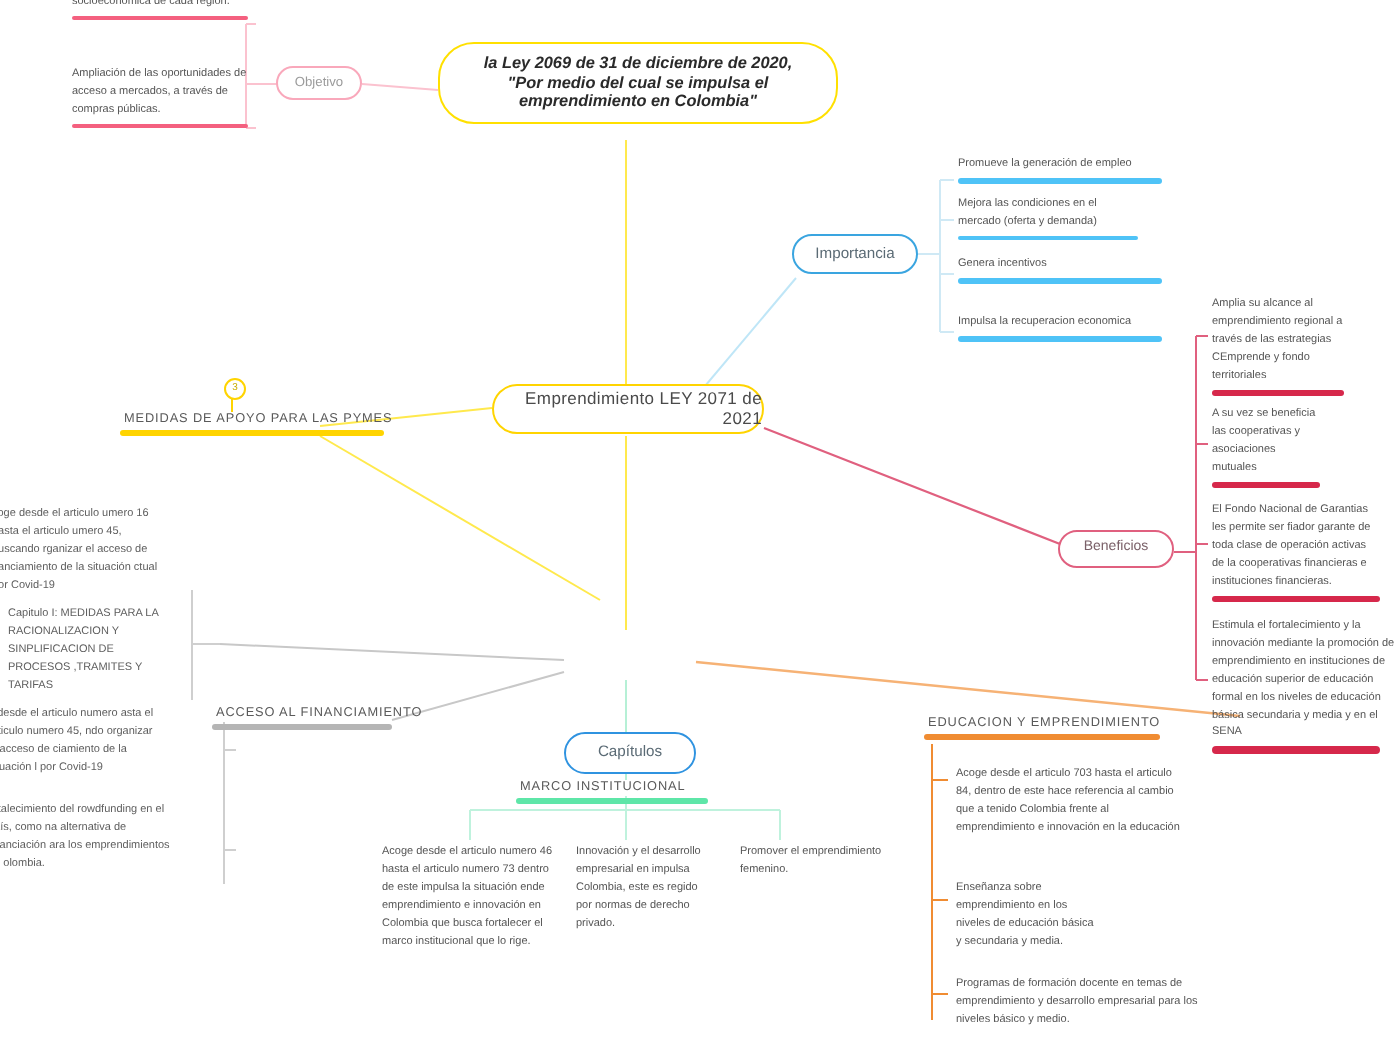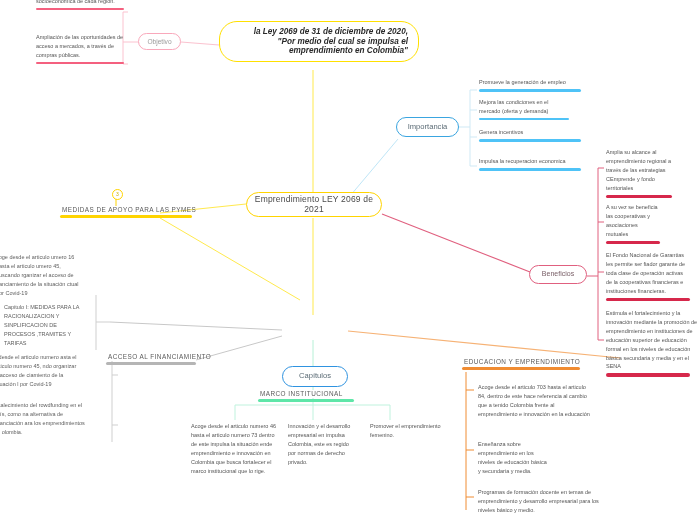--- a/index.html
+++ b/index.html
@@ -8,21 +8,21 @@
     font-family:"Liberation Sans","DejaVu Sans",sans-serif;
     overflow:hidden;position:relative;
   }
   #canvas{position:absolute;left:0;top:0;width:697px;height:520px;}
   svg.links{position:absolute;left:0;top:0;width:697px;height:520px;pointer-events:none;}
 
   
   .pill{
     position:absolute;border-radius:14px;border:1.4px solid #ccc;
     background:#fff;display:flex;align-items:center;justify-content:center;
-    text-align:center;box-sizing:border-box;
+    text-align:right;box-sizing:border-box;
   }
   .pill span{display:block;line-height:1.15;}
 
   
   .n-center{border-color:#ffd400;border-width:1.6px;border-radius:16px;
     font-size:8.5px;color:#4a4a4a;letter-spacing:.2px;}
   
   .n-title{border-color:#ffe000;border-width:1.8px;border-radius:18px;
     font-size:8.2px;color:#2a2a2a;font-weight:bold;font-style:italic;
     text-align:left;justify-content:flex-start;padding:6px 10px;line-height:1.45;}
@@ -110,24 +110,24 @@
     <path d="M390 405 L390 420" stroke="#bff2dd" stroke-width="1" fill="none"></path>
 
     <path d="M348 331 L620 358" stroke="#f6b275" stroke-width="1.2" fill="none"></path>
     <path d="M466 372 L466 510" stroke="#f08c32" stroke-width="1" fill="none"></path>
     <path d="M466 390 L474 390" stroke="#f08c32" stroke-width="1" fill="none"></path>
     <path d="M466 450 L474 450" stroke="#f08c32" stroke-width="1" fill="none"></path>
     <path d="M466 497 L474 497" stroke="#f08c32" stroke-width="1" fill="none"></path>
   </svg>
 
   <div class="pill n-center" style="left:246px;top:192px;width:136px;height:25px;">
-    <span>Emprendimiento LEY 2069 de 2021</span>
-  </div>
-
-  <div class="pill n-title" style="left:219px;top:21px;width:200px;height:41px;flex-direction:column;align-items:flex-end;justify-content:center;">
+    <span>Emprendimiento LEY 2071 de 2021</span>
+  </div>
+
+  <div class="pill n-title" style="left:219px;top:21px;width:200px;height:41px;flex-direction:column;align-items:center;justify-content:center;">
     <span>la Ley 2069 de 31 de diciembre de 2020,</span>
     <span>"Por medio del cual se impulsa el</span>
     <span>emprendimiento en Colombia"</span>
   </div>
 
   <div class="pill n-obj" style="left:138px;top:33px;width:43px;height:17px;">
     <span>Objetivo</span>
   </div>
 
   <div class="leaf" style="left:36px;top:-12px;width:88px;">

